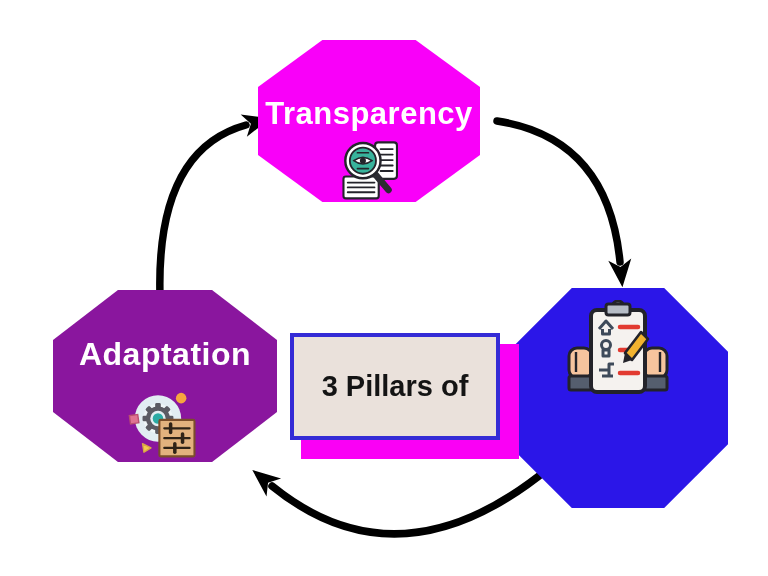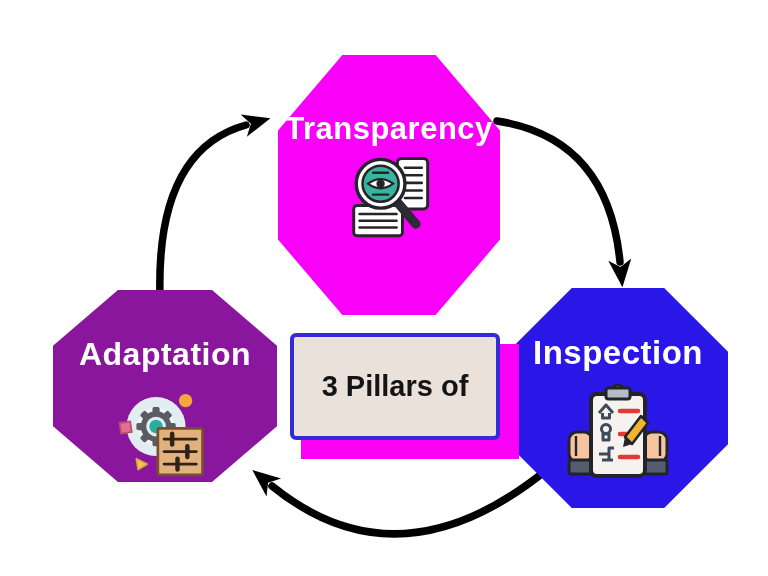--- a/index.html
+++ b/index.html
@@ -12,38 +12,38 @@
 
   .octagon{
     position:absolute;
     clip-path:polygon(29% 0%,71% 0%,100% 29%,100% 71%,71% 100%,29% 100%,0% 71%,0% 29%);
     display:flex;flex-direction:column;align-items:center;
   }
   .oct-label{
     color:#ffffff;font-weight:bold;letter-spacing:0.5px;
     text-align:center;white-space:nowrap;
   }
-  #oct-transparency{left:278px;top:40px;width:222px;height:260px;margin-top:15px;}
+  #oct-transparency{left:258px;top:40px;width:222px;height:162px;}
   #oct-transparency .oct-label{margin-top:56px;font-size:31px;}
   #oct-transparency .oct-icon{margin-top:8px;}
 
   #oct-inspection{left:508px;top:288px;width:220px;height:220px;}
   #oct-inspection .oct-label{margin-top:46px;font-size:33px;}
   #oct-inspection .oct-icon{margin-top:12px;}
 
-  #oct-adaptation{left:53px;top:290px;width:224px;height:192px;gap:10px;}
+  #oct-adaptation{left:53px;top:290px;width:224px;height:172px;gap:10px;}
   #oct-adaptation .oct-label{margin-top:46px;font-size:32px;}
   #oct-adaptation .oct-icon{margin-top:6px;}
 
   .center-shadow{
     position:absolute;left:301px;top:344px;width:218px;height:115px;
   }
   .center-box{
     position:absolute;left:290px;top:333px;width:202px;height:99px;
-    border:4px solid #342BD6;border-radius:6px;
+    border:4px solid #342BD6;border-radius:0;
     display:flex;flex-direction:column;align-items:center;justify-content:center;
   }
   .center-line{
     color:#141414;font-weight:bold;font-size:29px;line-height:37px;
     text-align:center;white-space:nowrap;
   }
   .arrows{position:absolute;left:0;top:0;pointer-events:none;}
 </style>
 </head>
 <body>
@@ -86,21 +86,20 @@
       <circle cx="40" cy="34" r="29" fill="#ffffff" stroke="#24242b" stroke-width="4"></circle>
       <circle cx="40" cy="34" r="21.5" fill="#38B39C" stroke="#24242b" stroke-width="3"></circle>
       <line x1="31" y1="21" x2="49" y2="21" stroke="#24242b" stroke-width="2.8" stroke-linecap="round"></line>
       <line x1="31" y1="47" x2="49" y2="47" stroke="#24242b" stroke-width="2.8" stroke-linecap="round"></line>
       <path d="M25 34 Q40 23 55 34 Q40 45 25 34 Z" fill="#ffffff" stroke="#24242b" stroke-width="2.6"></path>
       <circle cx="40" cy="34" r="5" fill="#24242b"></circle>
     </svg>
   </div>
 
   <div class="octagon" id="oct-inspection" style="background: rgb(43, 22, 232);">
-    <div class="oct-label">Inspection</div>
     <svg class="oct-icon" width="104" height="96" viewBox="0 0 104 96">
 
       <g stroke="#23232a" stroke-width="3">
         <rect x="3" y="48" width="23" height="30" rx="8" fill="#F6C49E"></rect>
         <rect x="78" y="48" width="23" height="30" rx="8" fill="#F6C49E"></rect>
         <line x1="10" y1="52" x2="10" y2="72" stroke-width="2.4"></line>
         <line x1="94" y1="52" x2="94" y2="72" stroke-width="2.4"></line>
         <rect x="3" y="76" width="23" height="14" rx="2" fill="#555E6E"></rect>
         <rect x="78" y="76" width="23" height="14" rx="2" fill="#555E6E"></rect>
       </g>

